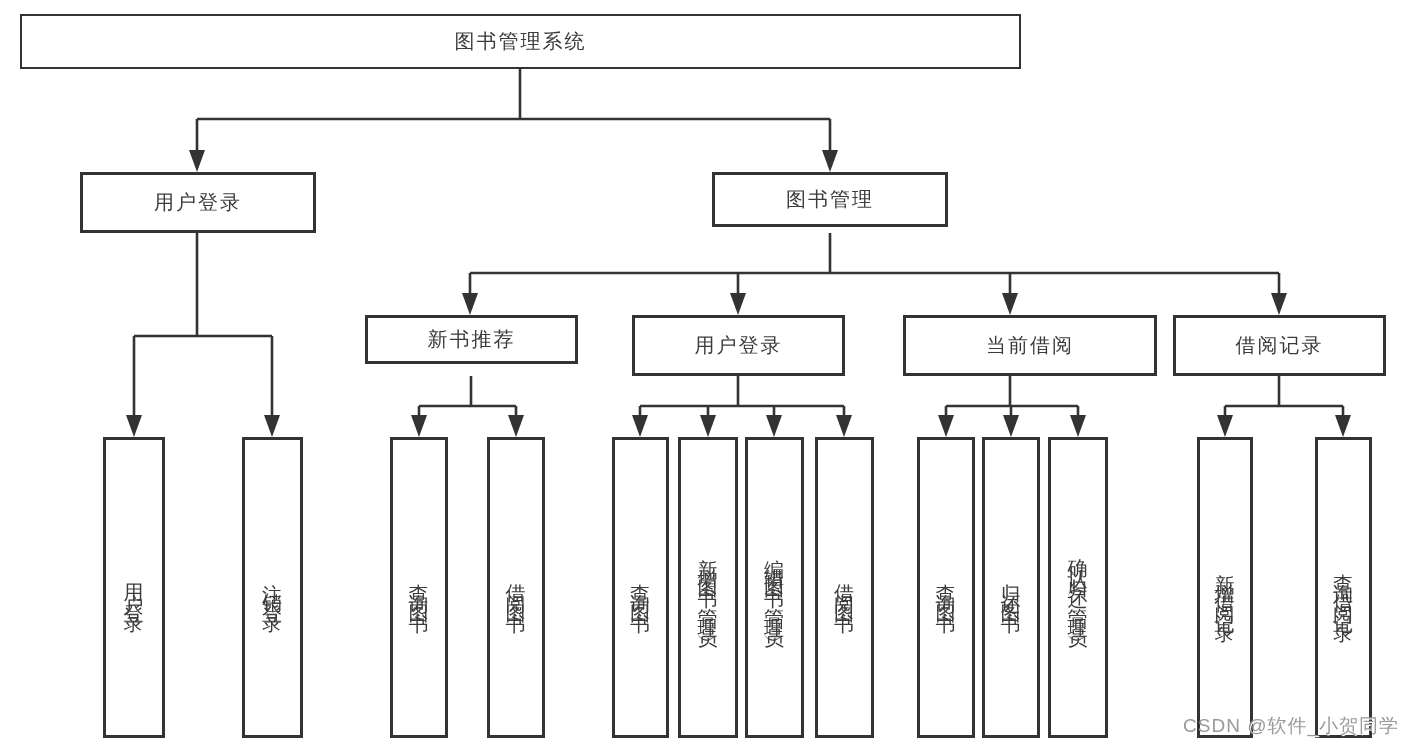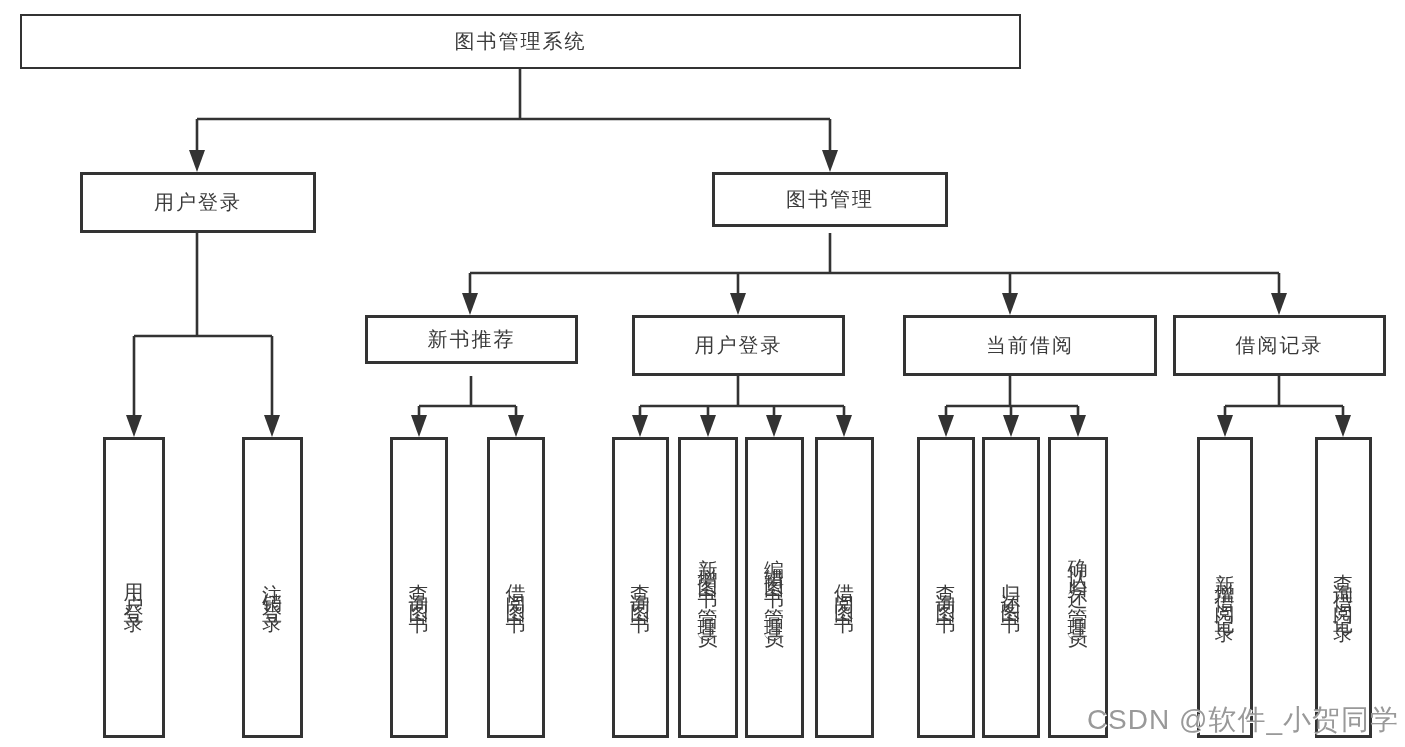--- a/index.html
+++ b/index.html
@@ -44,21 +44,21 @@
   .node .v-label {
     writing-mode: vertical-rl;
     font-size: 20px;
     letter-spacing: 10px;
     line-height: 1;
   }
   .watermark {
     position: absolute;
     right: 6px;
     bottom: 8px;
-    font-size: 28px;
+    font-size: 19px;
     letter-spacing: 1px;
     color: var(--wm);
     text-shadow: 1px 1px 0 #ffffff;
     white-space: nowrap;
     z-index: 5;
     text-align: center;
   }
 </style>
 </head>
 <body>

